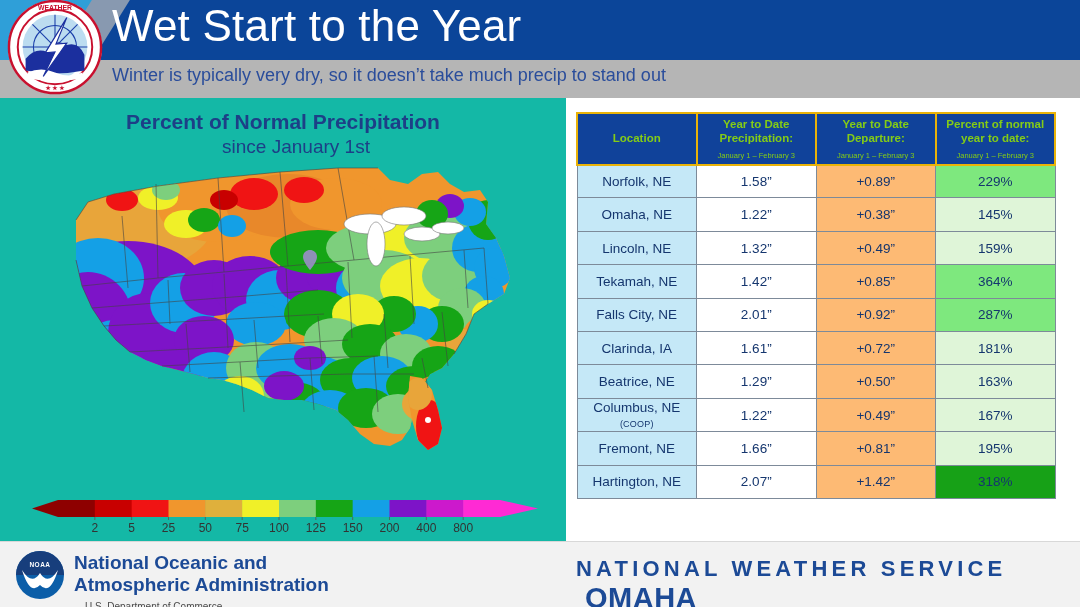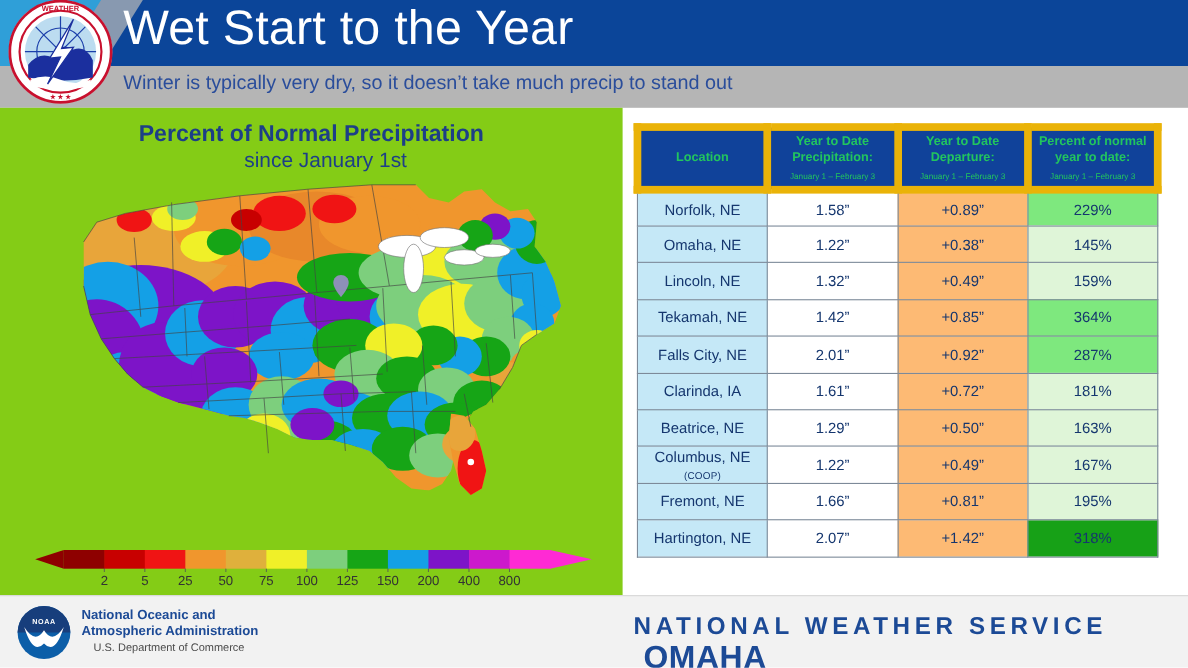--- a/index.html
+++ b/index.html
@@ -43,38 +43,38 @@
   #subtitle-band {
     position: absolute; left: 0; top: 60px; width: 1080px; height: 38px;
     background: #b5b5b5;
   }
   #subtitle-text {
     position: absolute; left: 112px; top: 5px;
     font-size: 18px; color: #2a4d9b; white-space: nowrap;
   }
 
   
-  #map-panel { position: absolute; left: 0; top: 98px; width: 566px; height: 443px; background:#84cc16; }
+  #map-panel { position: absolute; left: 0; top: 98px; width: 566px; height: 443px; background:#14b8a6; }
   #map-title {
     position: absolute; left: 0; top: 12px; width: 566px; text-align: center;
     font-size: 21px; font-weight: bold; color: #1d3f87;
   }
   #map-subtitle {
     position: absolute; left: 0; top: 38px; width: 566px; text-align: center;
     font-size: 19px; color: #1d3f87; margin-left: 13px;
   }
   #map-figure { position:absolute; left: 18px; top: 30px; width: 530px; height: 370px; }
   #colorbar-wrap { position: absolute; left: 30px; top: 398px; width: 510px; height: 44px; }
   #colorbar-svg { display:block; }
 
   
   #table-panel { position: absolute; left: 576px; top: 112px; width: 480px; height: 412px; }
   table.data { border-collapse: collapse; width: 480px; table-layout: fixed; }
   table.data th {
-    background: #10429a; color: #22c55e; border: 7px solid #eab308;
+    background: #10429a; color: #84cc16; border: 2px solid #eab308;
     vertical-align: middle; padding: 4px 2px;
   }
   th .h-main { font-size: 11.5px; font-weight: bold; line-height: 1.2; display:block; }
   th .h-sub  { font-size: 7.5px; font-weight: normal; display:block; margin-top: 5px; }
   table.data td {
     border: 1px solid #7d8a99; height: 33.4px; text-align: center;
     font-size: 13.5px; color: #15366e;
   }
   td.loc { background: #c5e8f7; font-size: 13px; }
   td.loc .coop { font-size: 9px; letter-spacing:.2px; }
@@ -85,21 +85,21 @@
   td.pct-max{ background: #17a117; color: #ffffff; }
 
   
   #footer {
     position: absolute; left: 0; top: 541px; width: 1080px; height: 66px;
     background: #f2f2f2; border-top: 1px solid #d8d8d8;
   }
   #noaa-logo { position:absolute; left: 14px; top: 8px; width: 52px; height: 50px; }
   #noaa-text { position: absolute; left: 74px; top: 10px; }
   #noaa-text .l1, #noaa-text .l2 {
-    font-size: 12px; font-weight: bold; color: #1c4a96; line-height: 1.18; display:block;
+    font-size: 19px; font-weight: bold; color: #1c4a96; line-height: 1.18; display:block;
   }
   #noaa-text .l3 { font-size: 10px; color: #4a4a4a; display:block; margin-top: 4px; padding-left: 11px; }
   #nws-footer { position: absolute; left: 576px; top: 14px; }
   #nws-footer .fl1 {
     font-size: 22px; font-weight: bold; color: #1c4a96;
     letter-spacing: 4.2px; display:inline-block; vertical-align: baseline;
   }
   #nws-footer .fomaha {
     font-size: 29px; font-weight: bold; color: #1c4a96;
     letter-spacing: .5px; display:inline-block; margin-left: 9px; vertical-align: baseline;

